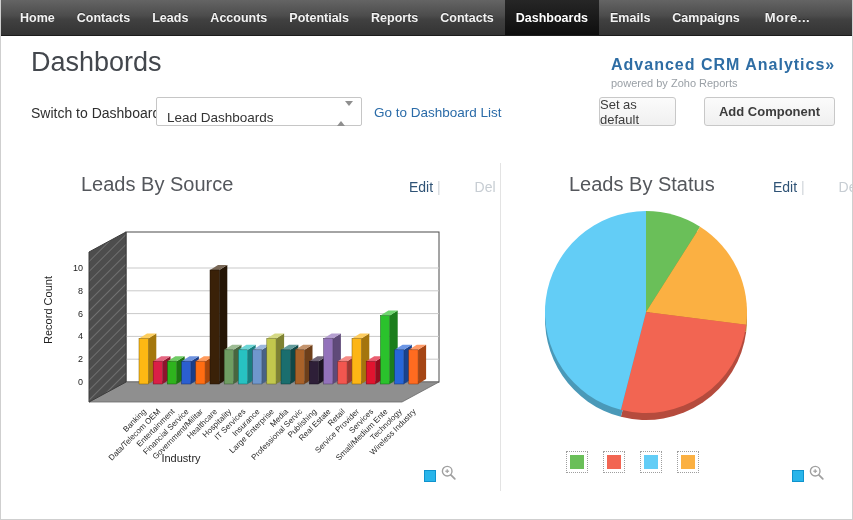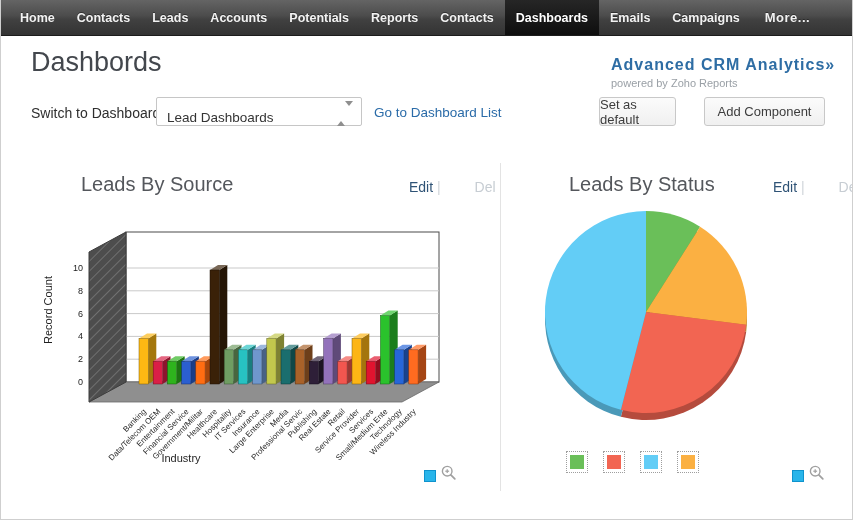--- a/index.html
+++ b/index.html
@@ -40,21 +40,21 @@
   .stepper { position:absolute; right:8px; top:8px; }
   .tri-up { width:0;height:0;border-left:4px solid transparent;border-right:4px solid transparent;border-bottom:5px solid #8f8f8f; margin-bottom:3px; }
   .tri-down { width:0;height:0;border-left:4px solid transparent;border-right:4px solid transparent;border-top:5px solid #8f8f8f; }
   .go-list { position:absolute; left:373px; top:105px; font-size:13.5px; color:#2a6ba8; cursor:pointer; }
   .btn {
     position:absolute; top:97px; height:29px; border:1px solid #c8c8c8; border-radius:3px;
     background: linear-gradient(#fbfbfb, #f0f0f0); color:#3c3c3c; font-size:13px;
     display:flex; align-items:center; justify-content:center; cursor:pointer;
   }
   .btn-default { left:598px; width:77px; }
-  .btn-add { left:703px; width:121px; }
+  .btn-add { left:703px; width:131px;font-weight:bold; }
   
   .v-divider { position:absolute; left:499px; top:163px; width:1px; height:328px; background:#e3e3e3; }
   .panel-title { position:absolute; font-size:20px; font-weight:400; color:#54575c; }
   .pt-1 { left:80px; top:173px; }
   .pt-2 { left:568px; top:173px; }
   .editdel { position:absolute; top:179px; font-size:14px; white-space:nowrap; }
   .ed-1 { left:408px; } .ed-2 { left:772px; }
   .edit-link { color:#2f5376; cursor:pointer; }
   .ed-sep { color:#d0d5da; }
   .del-link { color:#c7cdd3; cursor:pointer;margin-left:30px; }

